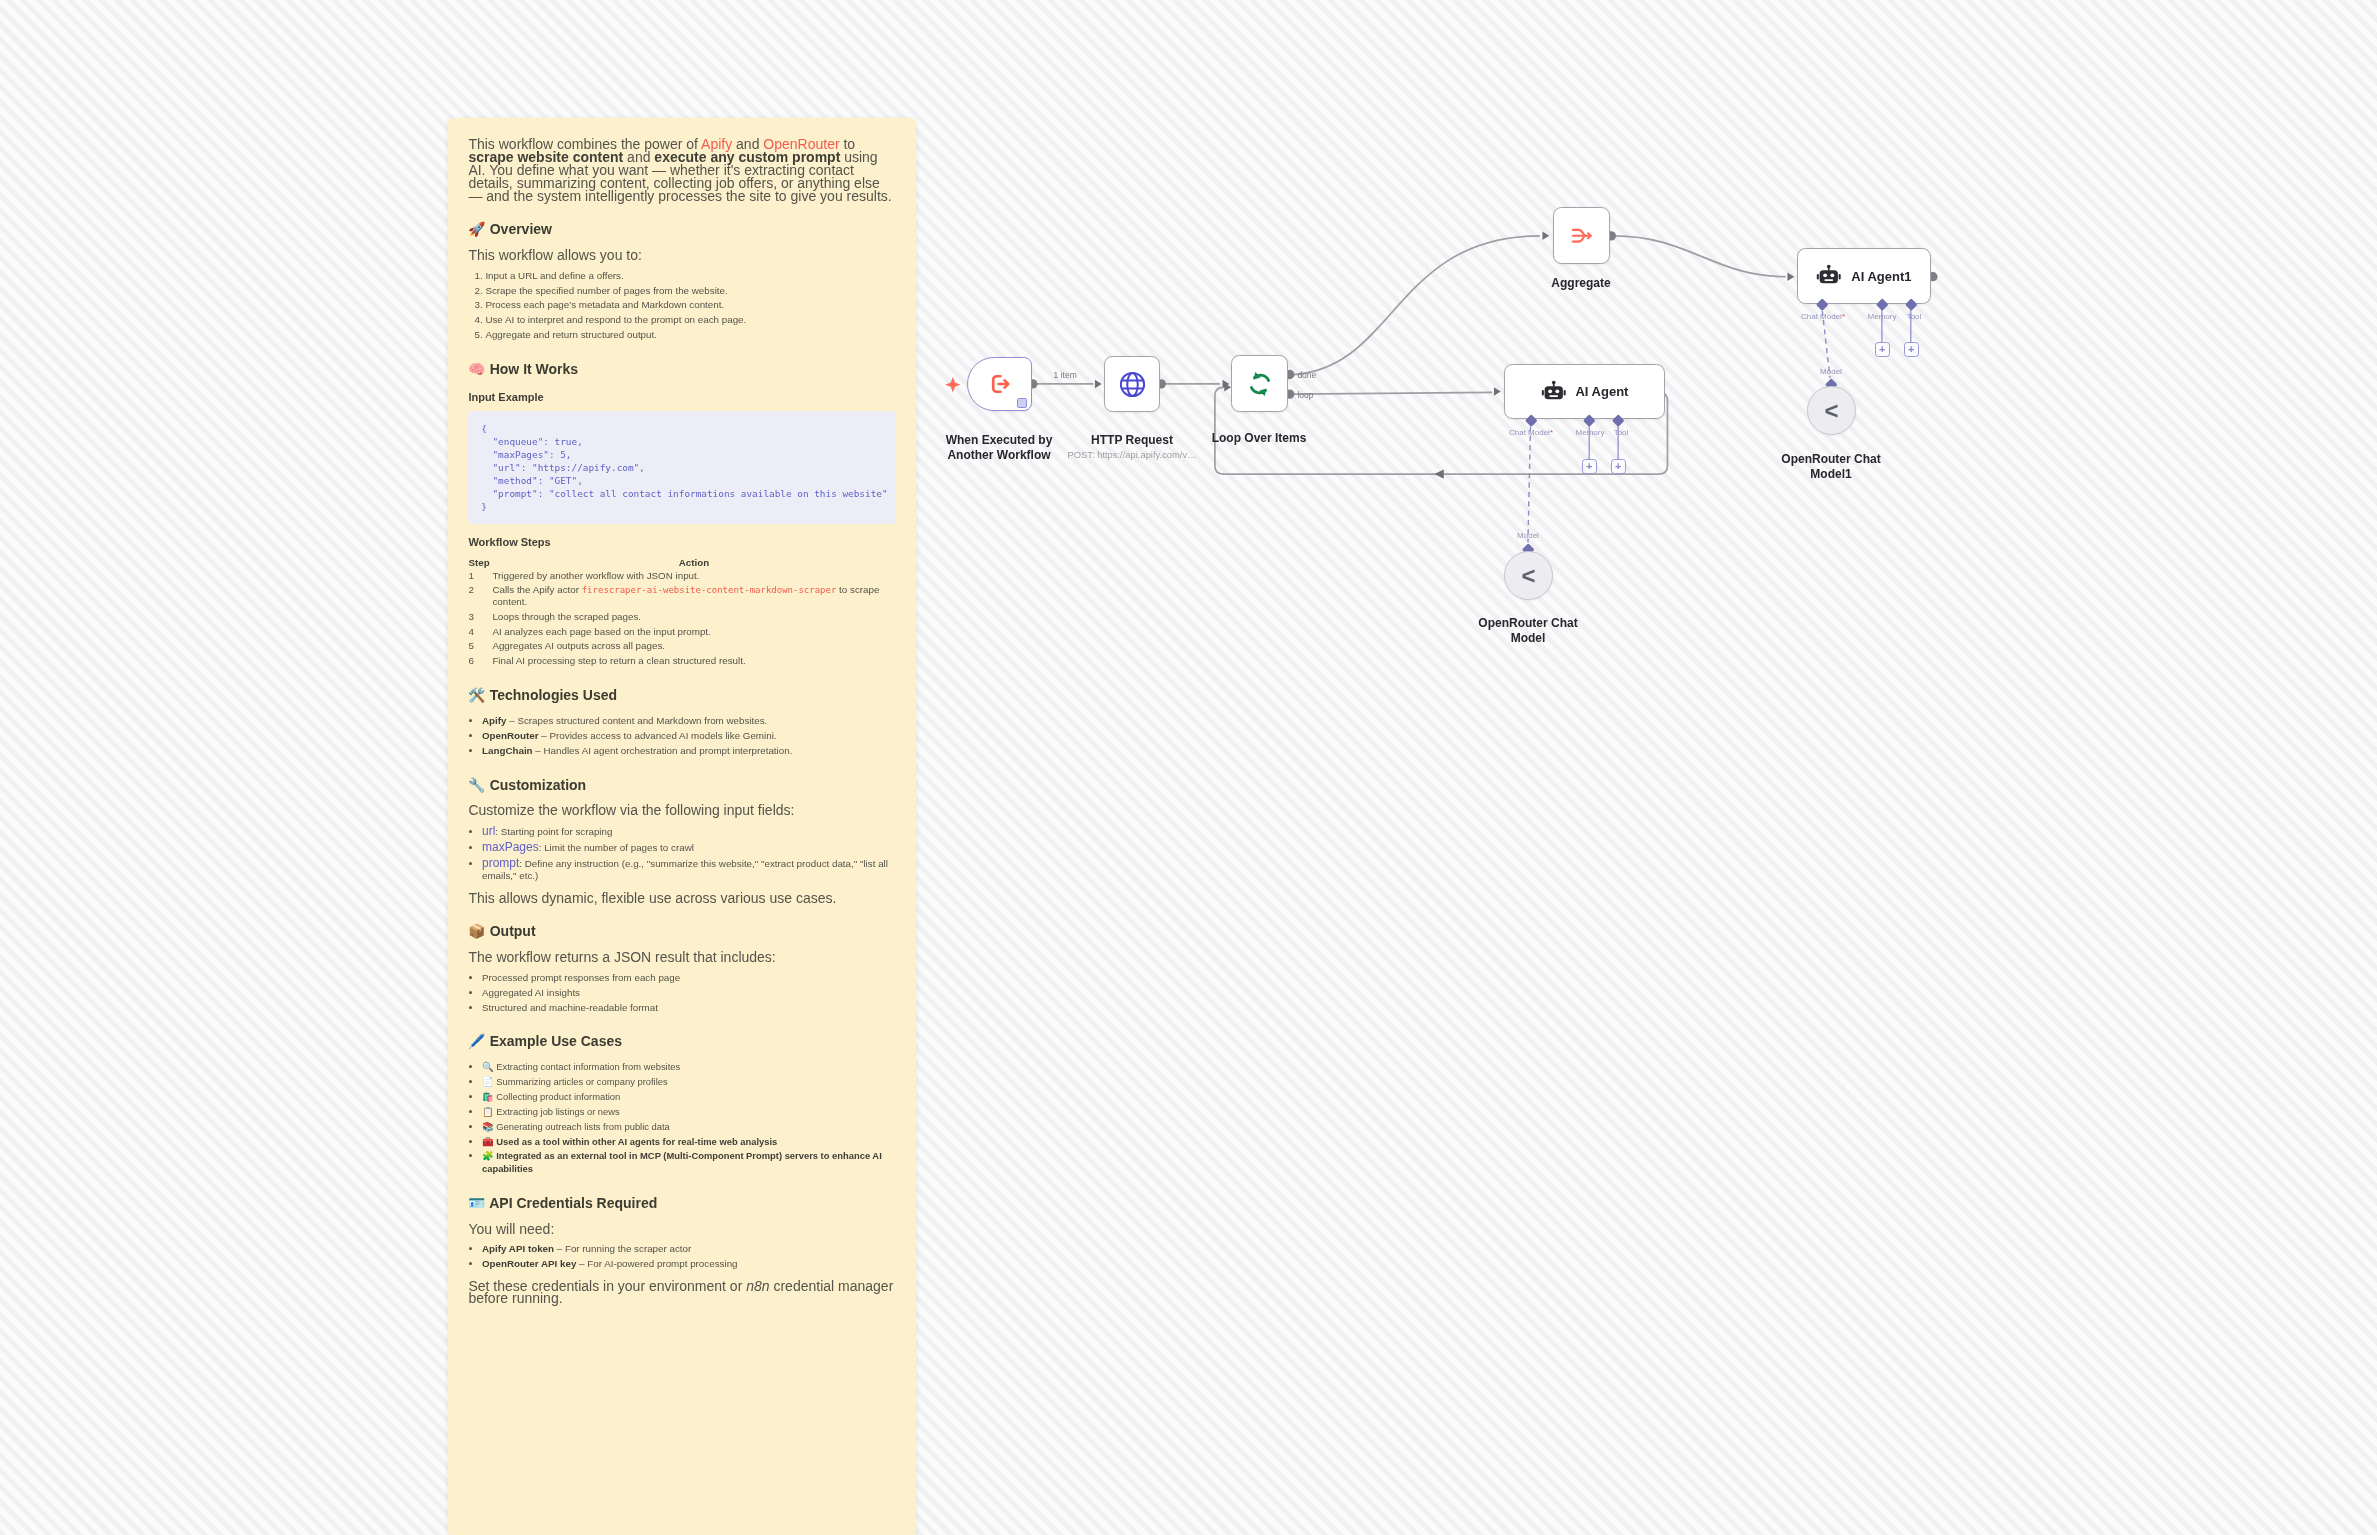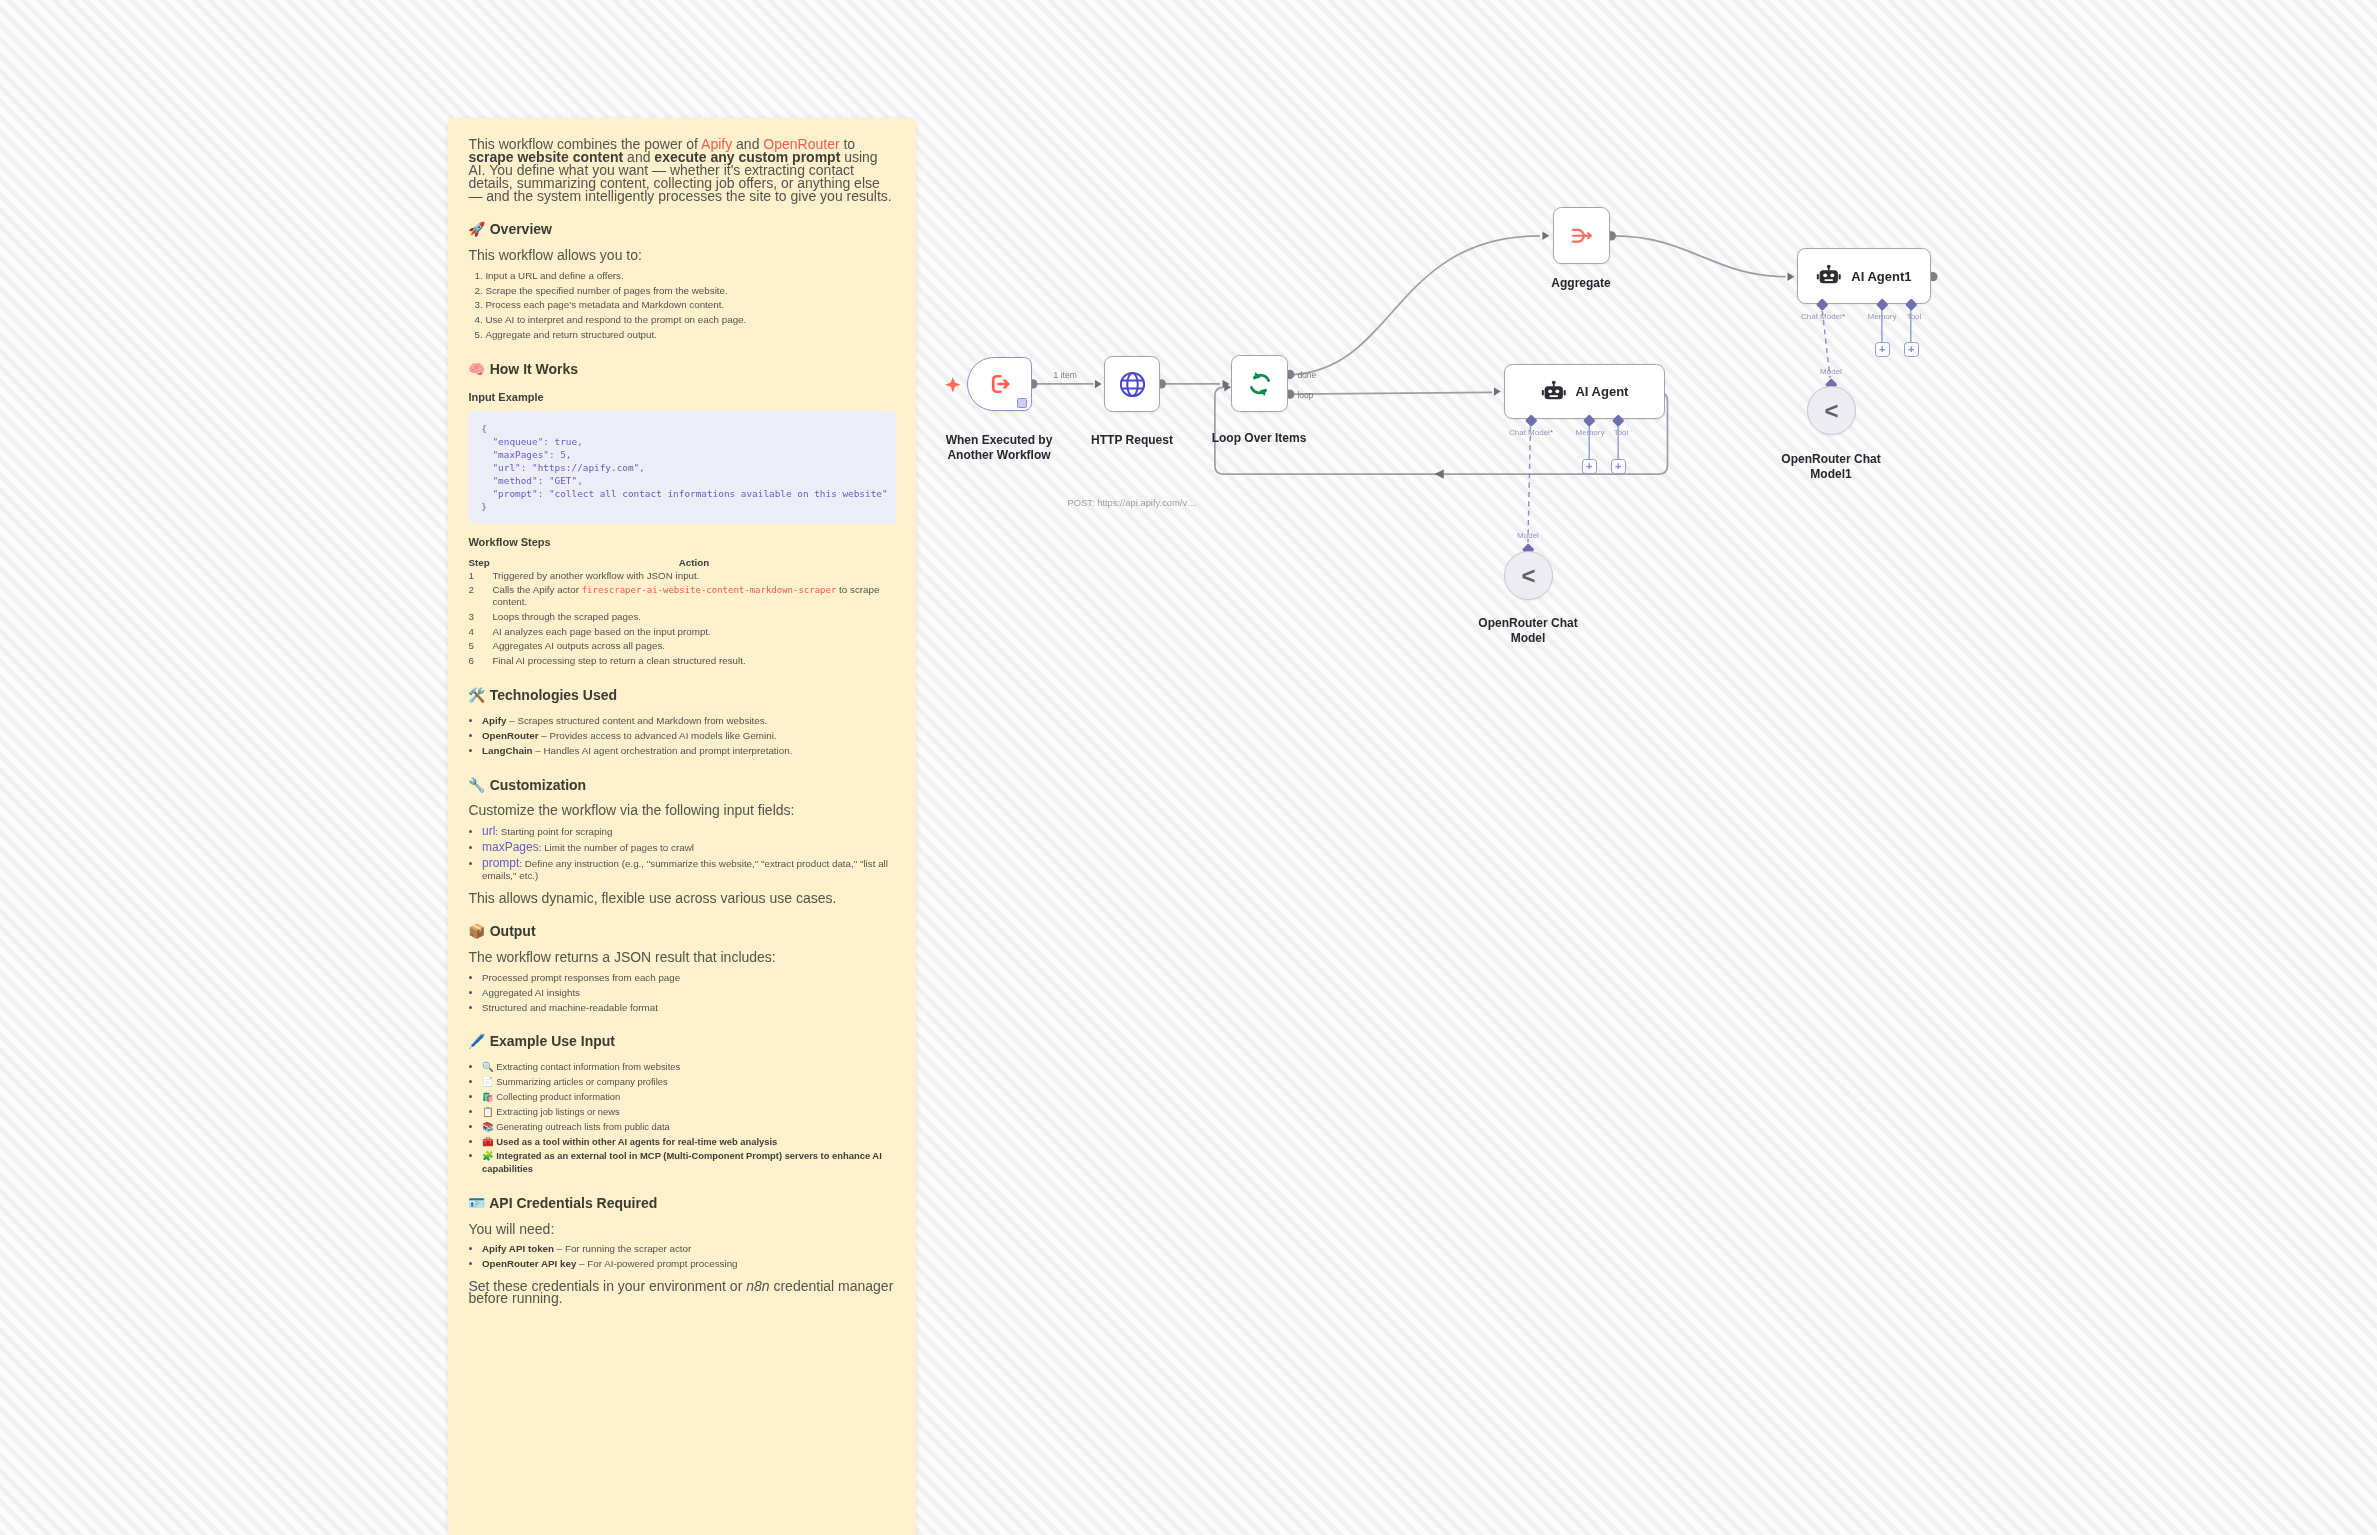--- a/index.html
+++ b/index.html
@@ -128,21 +128,21 @@
   <div class="node" style="left:1104px;top:356px;width:56px;height:56px;">
     <svg width="29" height="29" viewBox="0 0 32 32">
       <g fill="none" stroke="#4946d5" stroke-width="2.2">
         <circle cx="16" cy="16" r="12.8"></circle>
         <ellipse cx="16" cy="16" rx="5.8" ry="12.8"></ellipse>
         <path d="M4.5 11.5 H27.5 M4.5 20.5 H27.5"></path>
       </g>
     </svg>
   </div>
   <div class="node-label" style="left:1047px;top:433px;width:170px;">HTTP Request</div>
-  <div class="node-sub" style="left:1047px;top:449px;width:170px;margin-top:48px;">POST: https://api.apify.com/v…</div>
+  <div class="node-sub" style="left:1047px;top:449px;width:170px;">POST: https://api.apify.com/v…</div>
 
   <div class="node" style="left:1231px;top:355px;width:57px;height:57px;">
     <svg width="28" height="28" viewBox="0 0 32 32">
       <g fill="none" stroke="#168a4e" stroke-width="3.1" stroke-linecap="round">
         <path d="M25.9 12.1 A10.3 10.3 0 0 0 9.6 8.6"></path>
         <path d="M6.1 19.9 A10.3 10.3 0 0 0 22.4 23.4"></path>
       </g>
       <polygon fill="#168a4e" points="10.6,2.2 8.6,11 17,8.4"></polygon>
       <polygon fill="#168a4e" points="21.4,29.8 23.4,21 15,23.6"></polygon>
     </svg>
@@ -303,21 +303,21 @@
   <p class="indent">This allows dynamic, flexible use across various use cases.</p>
 
   <h2>📦 Output</h2>
   <p>The workflow returns a JSON result that includes:</p>
   <ul>
     <li>Processed prompt responses from each page</li>
     <li>Aggregated AI insights</li>
     <li>Structured and machine-readable format</li>
   </ul>
 
-  <h2>🖊️ Example Use Input</h2>
+  <h2>🖊️ Example Use Cases</h2>
   <ul class="uc">
     <li><span class="uc-icon">🔍</span><span>Extracting contact information from websites</span></li>
     <li><span class="uc-icon">📄</span><span>Summarizing articles or company profiles</span></li>
     <li><span class="uc-icon">🛍️</span><span>Collecting product information</span></li>
     <li><span class="uc-icon">📋</span><span>Extracting job listings or news</span></li>
     <li><span class="uc-icon">📚</span><span>Generating outreach lists from public data</span></li>
     <li><span class="uc-icon">🧰</span><span class="b">Used as a tool within other AI agents for real-time web analysis</span></li>
     <li><span class="uc-icon">🧩</span><span class="b">Integrated as an external tool in MCP (Multi-Component Prompt) servers to enhance AI capabilities</span></li>
   </ul>
 

